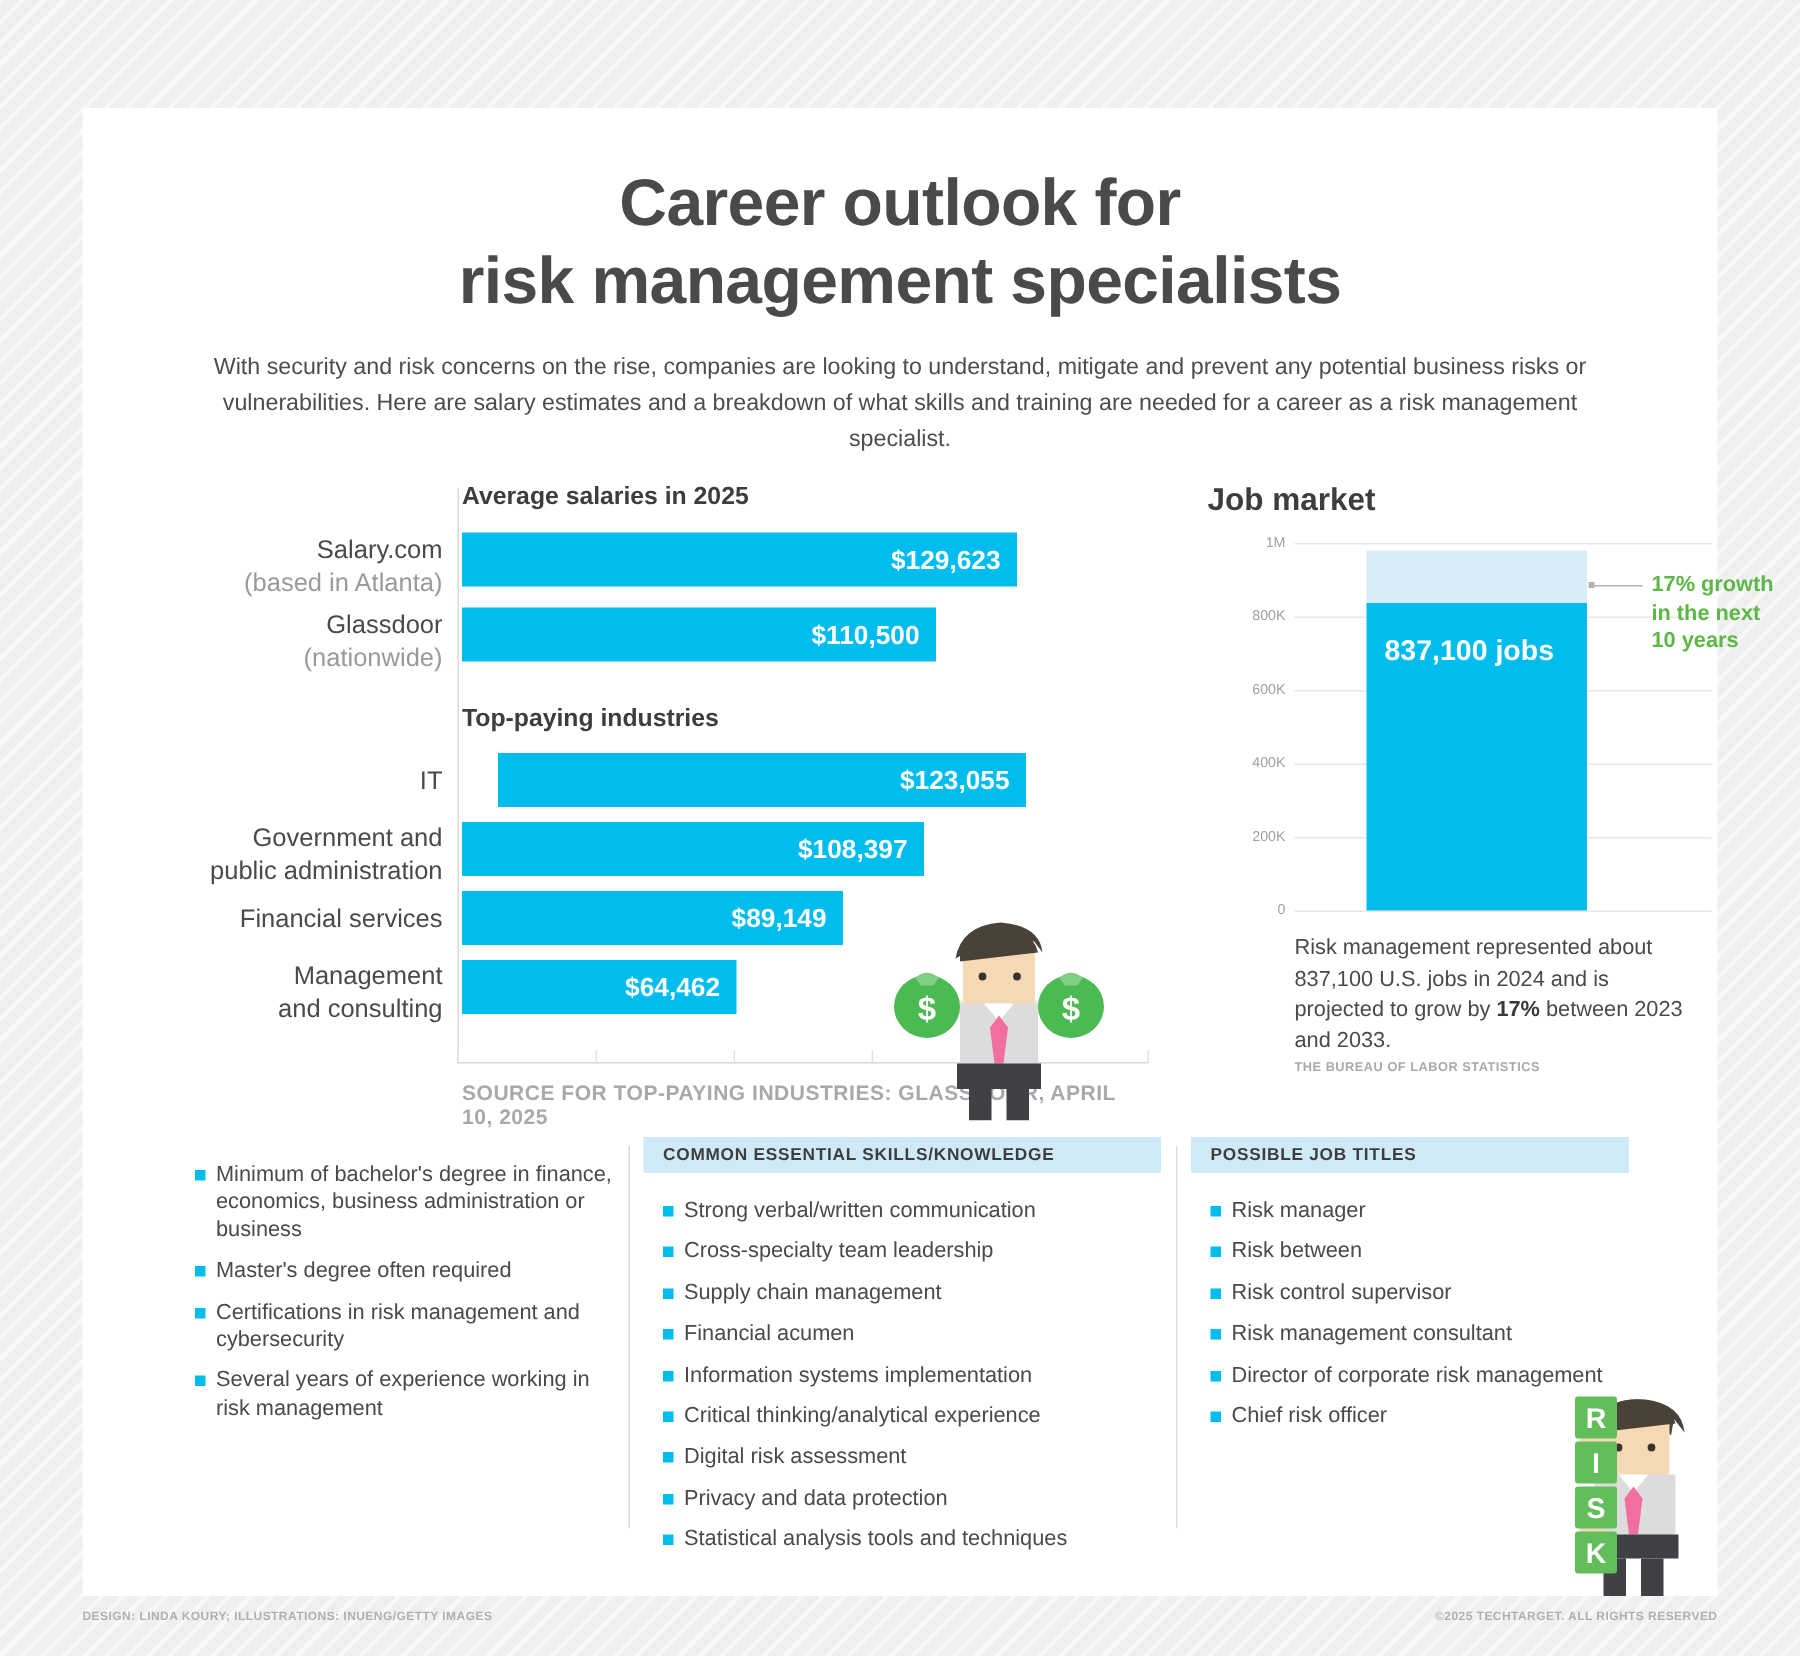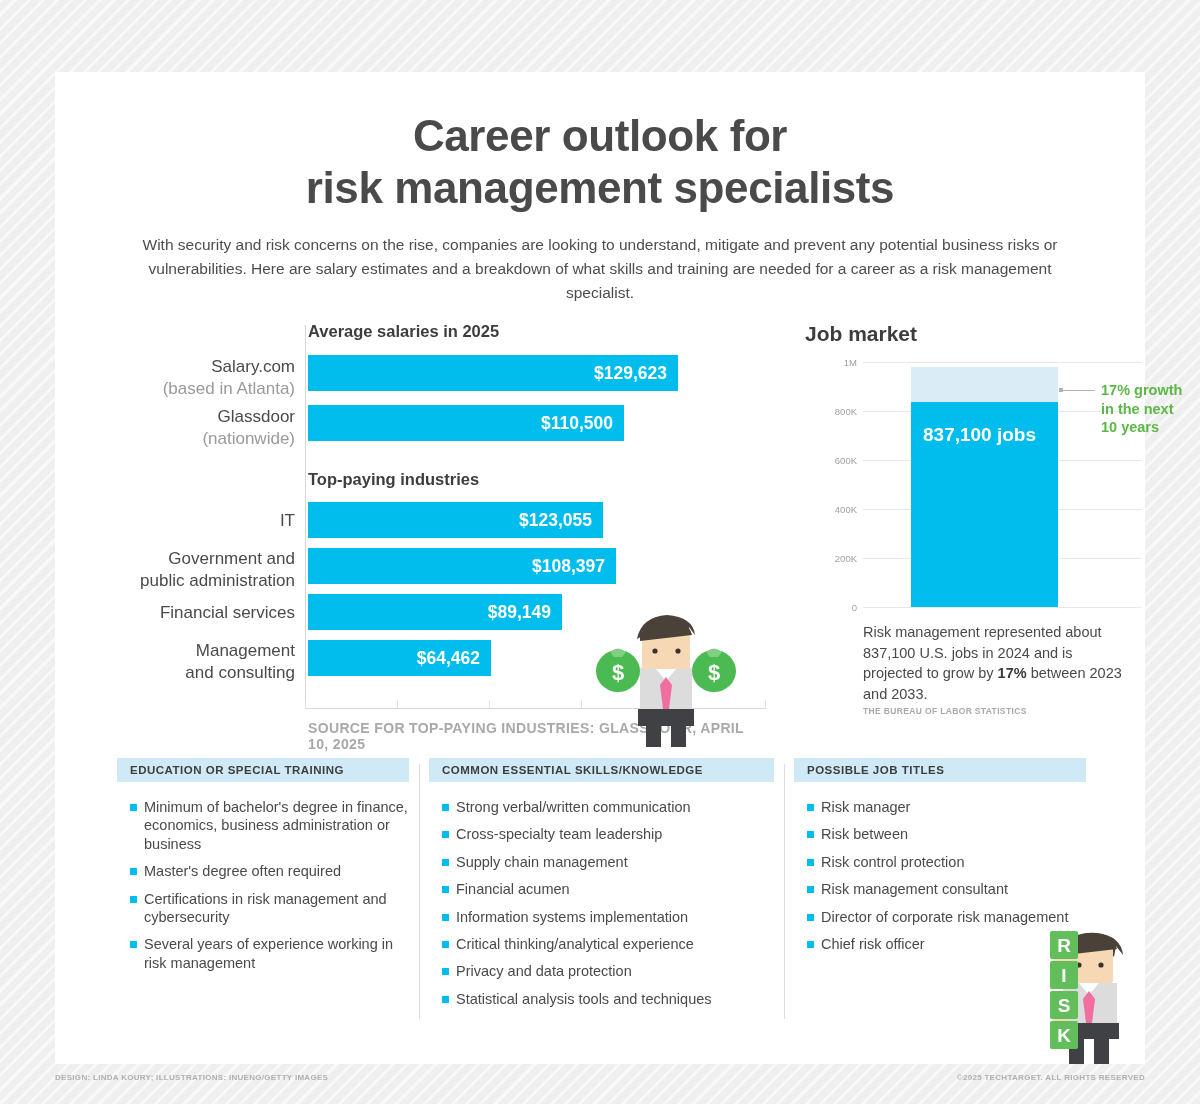--- a/index.html
+++ b/index.html
@@ -224,21 +224,21 @@
           <span>$110,500</span>
         </div>
       </div>
 
       <div class="sec-title" style="top:148px;">Top-paying industries</div>
 
       <div class="barrow" style="top:180px;">
         <div class="barlabel" style="top:8px;">
           <span>IT</span>
         </div>
-        <div class="bar" style="width:295px;">
+        <div class="bar" style="width:352px;margin-left:24px;">
           <span>$123,055</span>
         </div>
       </div>
 
       <div class="barrow" style="top:226px;">
         <div class="barlabel" style="top:0;">
           <span>Government and</span>
           <span class="sub" style="color:#4a4a4a;">public administration</span>
         </div>
         <div class="bar" style="width:308px;">
@@ -348,51 +348,51 @@
 
       <div class="jm-para"><span>Risk management represented about 837,100 U.S. jobs in 2024 and is projected to grow by </span><b>17%</b><span> between 2023 and 2033.</span></div>
 
       <div class="src-right">THE BUREAU OF LABOR STATISTICS</div>
     </div>
   </div>
 
   <div class="cols">
 
     <div class="col" style="left:62px; width:292px;">
-      <div class="col-head">EDUCATION OR SPECIAL TRAINING</div>
       <ul class="bullets">
         <li>Minimum of bachelor's degree in finance, economics, business administration or business</li>
         <li>Master's degree often required</li>
         <li>Certifications in risk management and cybersecurity</li>
         <li>Several years of experience working in risk management</li>
       </ul>
     </div>
     <div class="col-divider" style="left:364px;"></div>
 
     <div class="col" style="left:374px; width:345px;">
       <div class="col-head">COMMON ESSENTIAL SKILLS/KNOWLEDGE</div>
       <ul class="bullets">
         <li>Strong verbal/written communication</li>
         <li>Cross-specialty team leadership</li>
         <li>Supply chain management</li>
         <li>Financial acumen</li>
         <li>Information systems implementation</li>
         <li>Critical thinking/analytical experience</li>
+        <li>Digital risk assessment</li>
         <li>Privacy and data protection</li>
         <li>Statistical analysis tools and techniques</li>
       </ul>
     </div>
     <div class="col-divider" style="left:729px;"></div>
 
     <div class="col" style="left:739px; width:292px;">
       <div class="col-head">POSSIBLE JOB TITLES</div>
       <ul class="bullets">
         <li>Risk manager</li>
         <li>Risk between</li>
-        <li>Risk control protection</li>
+        <li>Risk control supervisor</li>
         <li>Risk management consultant</li>
         <li>Director of corporate risk management</li>
         <li>Chief risk officer</li>
       </ul>
     </div>
   </div>
 
   <svg class="illus" style="left:940px; top:855px;" width="150" height="137" viewBox="0 0 150 137">
 
     <path d="M68 20 q10 -16 34 -14 q24 3 26 22 l-7 -9 l-2 11 l-9 -10 l-3 10 l-10 -9 l-7 9 l-10 -7 z" fill="#4a4139"></path>

